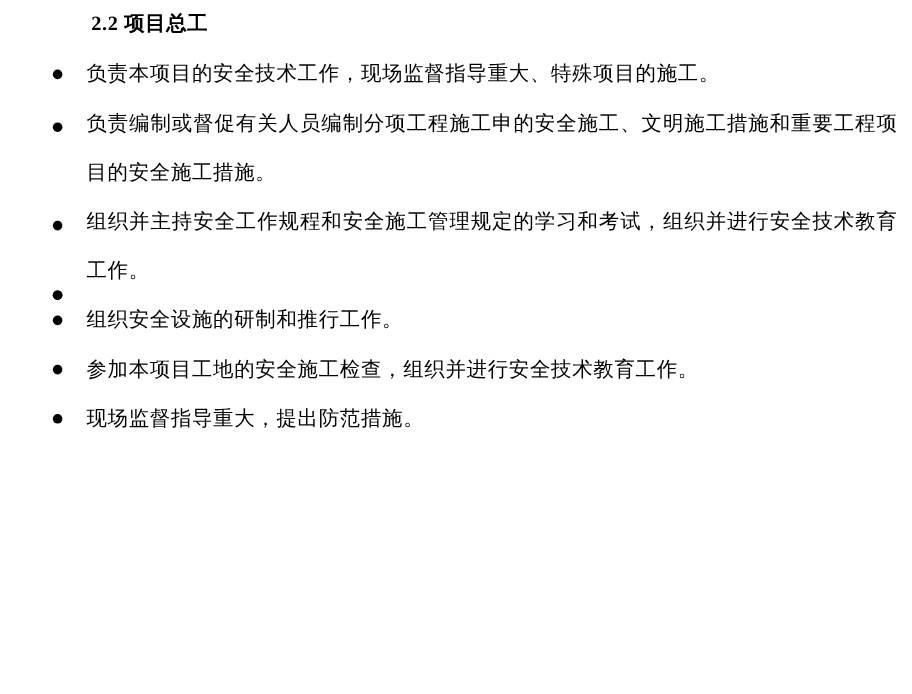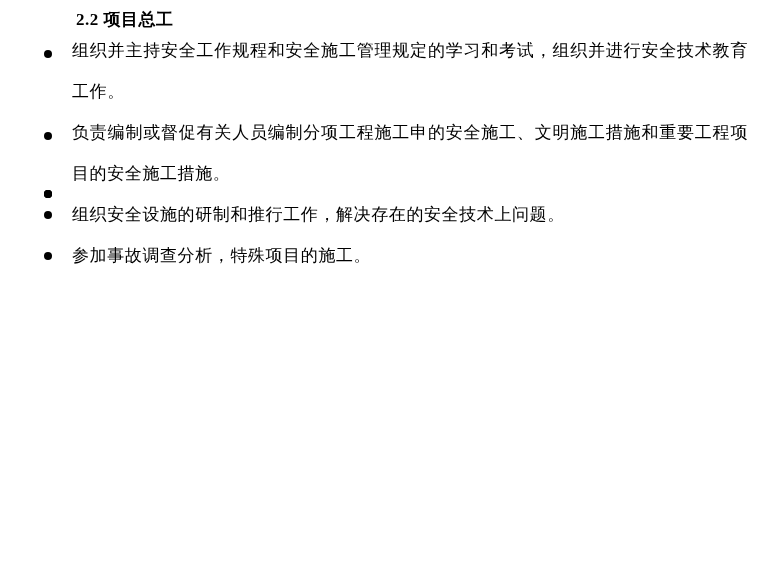--- a/index.html
+++ b/index.html
@@ -69,49 +69,54 @@
 </style>
 </head>
 <body>
 
 <div class="page">
 
   <h2 class="heading">2.2 项目总工</h2>
 
   <ul class="bullet-list">
 
-
-    <li class="bullet-item multiline">
+    <li class="bullet-item first">
       <span class="bullet-dot"></span>
-      <span class="bullet-text">组织并主持安全工作规程和安全施工管理规定的学习和考试，组织并进行安全技术教育工作。</span>
+      <span class="bullet-text">负责本项目的安全技术工作，现场监督指导重大、特殊项目的施工。</span>
     </li>
 
     <li class="bullet-item multiline">
       <span class="bullet-dot"></span>
       <span class="bullet-text">负责编制或督促有关人员编制分项工程施工申的安全施工、文明施工措施和重要工程项目的安全施工措施。</span>
+    </li>
+
+    <li class="bullet-item multiline">
+      <span class="bullet-dot"></span>
+      <span class="bullet-text">组织并主持安全工作规程和安全施工管理规定的学习和考试，组织并进行安全技术教育工作。</span>
     </li>
 
     <li class="bullet-item">
       <span class="bullet-dot"></span>
     </li>
 
     <li class="bullet-item">
       <span class="bullet-dot"></span>
     </li>
 
 
     <li class="bullet-item">
       <span class="bullet-dot"></span>
+      <span class="bullet-text">组织安全设施的研制和推行工作。</span>
     </li>
 
 
     <li class="bullet-item">
       <span class="bullet-dot"></span>
-      <span class="bullet-text">组织安全设施的研制和推行工作，解决存在的安全技术上问题。</span>
+      <span class="bullet-text">参加本项目工地的安全施工检查，组织并进行安全技术教育工作。</span>
     </li>
 
     <li class="bullet-item">
       <span class="bullet-dot"></span>
-      <span class="bullet-text">参加事故调查分析，特殊项目的施工。</span>
+      <span class="bullet-text">现场监督指导重大，提出防范措施。</span>
     </li>
 
   </ul>
 </div>
 
 </body></html>

